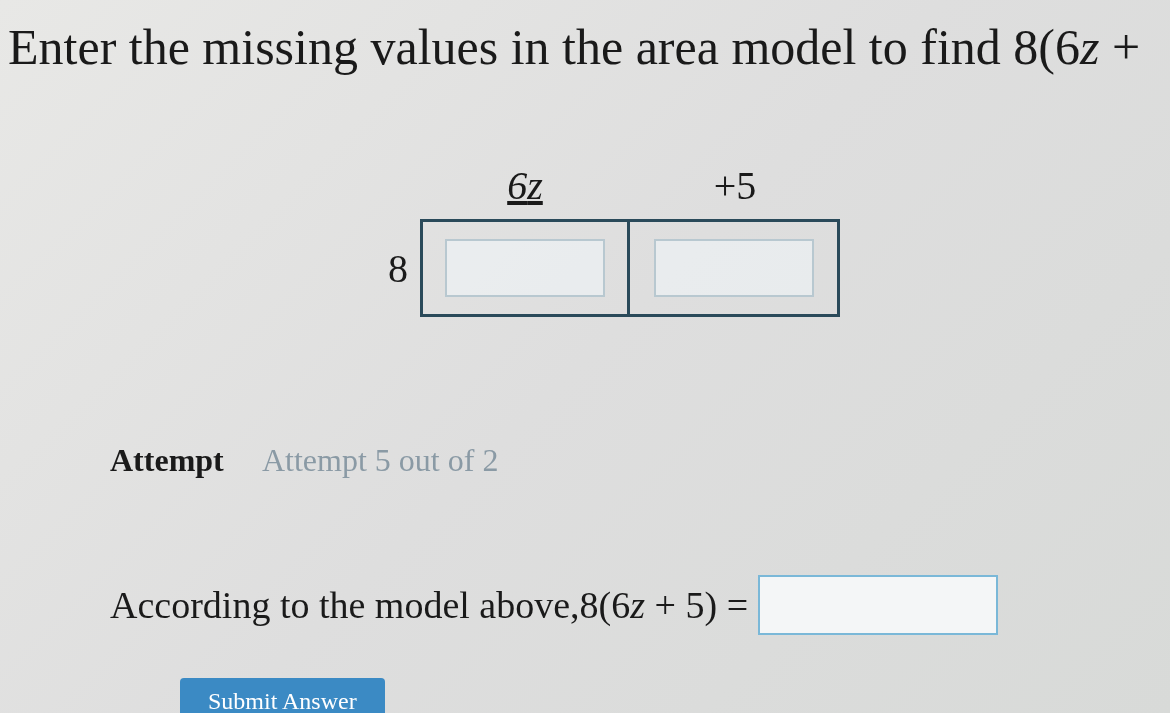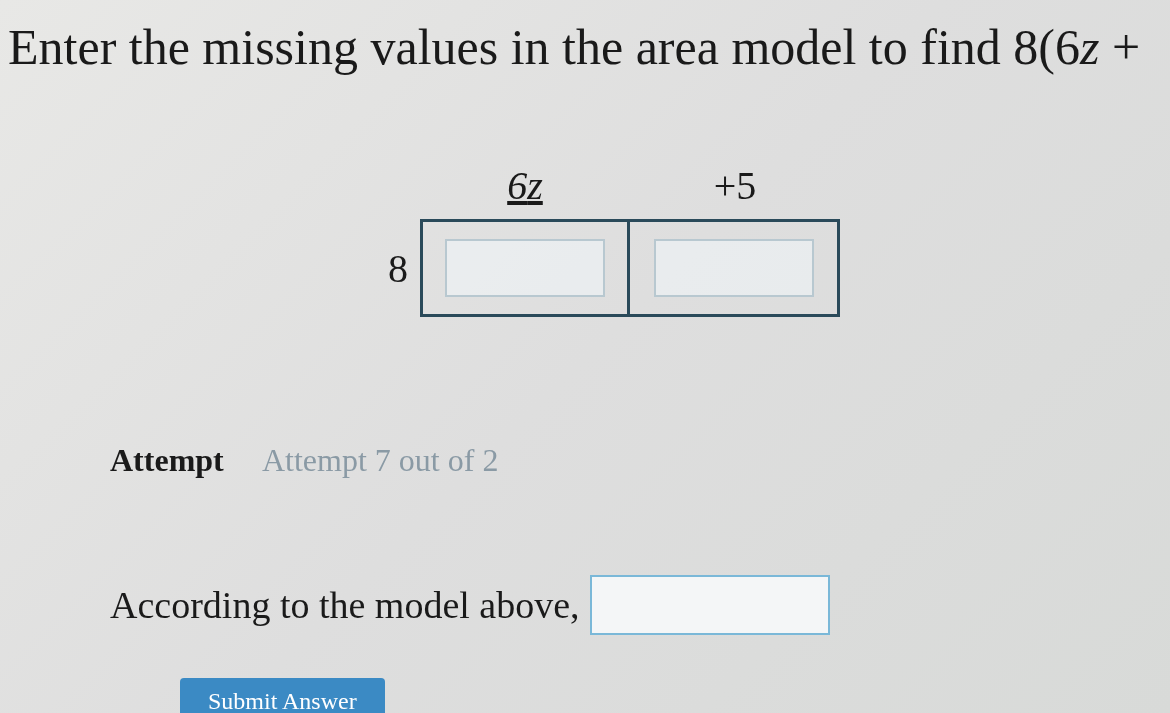--- a/index.html
+++ b/index.html
@@ -185,22 +185,23 @@
         <input type="text" class="cell-input" value="" style="">
       </div>
     </div>
   </div>
 </div>
 
 <div class="answer-section">
   <div class="answer-label">
     <span class="bold">Attempt</span>
     <span>&nbsp;&nbsp;&nbsp;</span>
-    <span class="attempt">Attempt 7 out of 2</span>
+    <span class="attempt">Attempt 5 out of 2</span>
   </div>
 </div>
 
 <div class="model-statement">
   <span>According to the model above, </span>
+  <span class="math-expr">8(6<span class="var">z</span> + 5) =</span>
   <input type="text" class="final-input" value="" style="">
 </div>
 
 <button class="submit-button">Submit Answer</button>
 
 </body></html>

